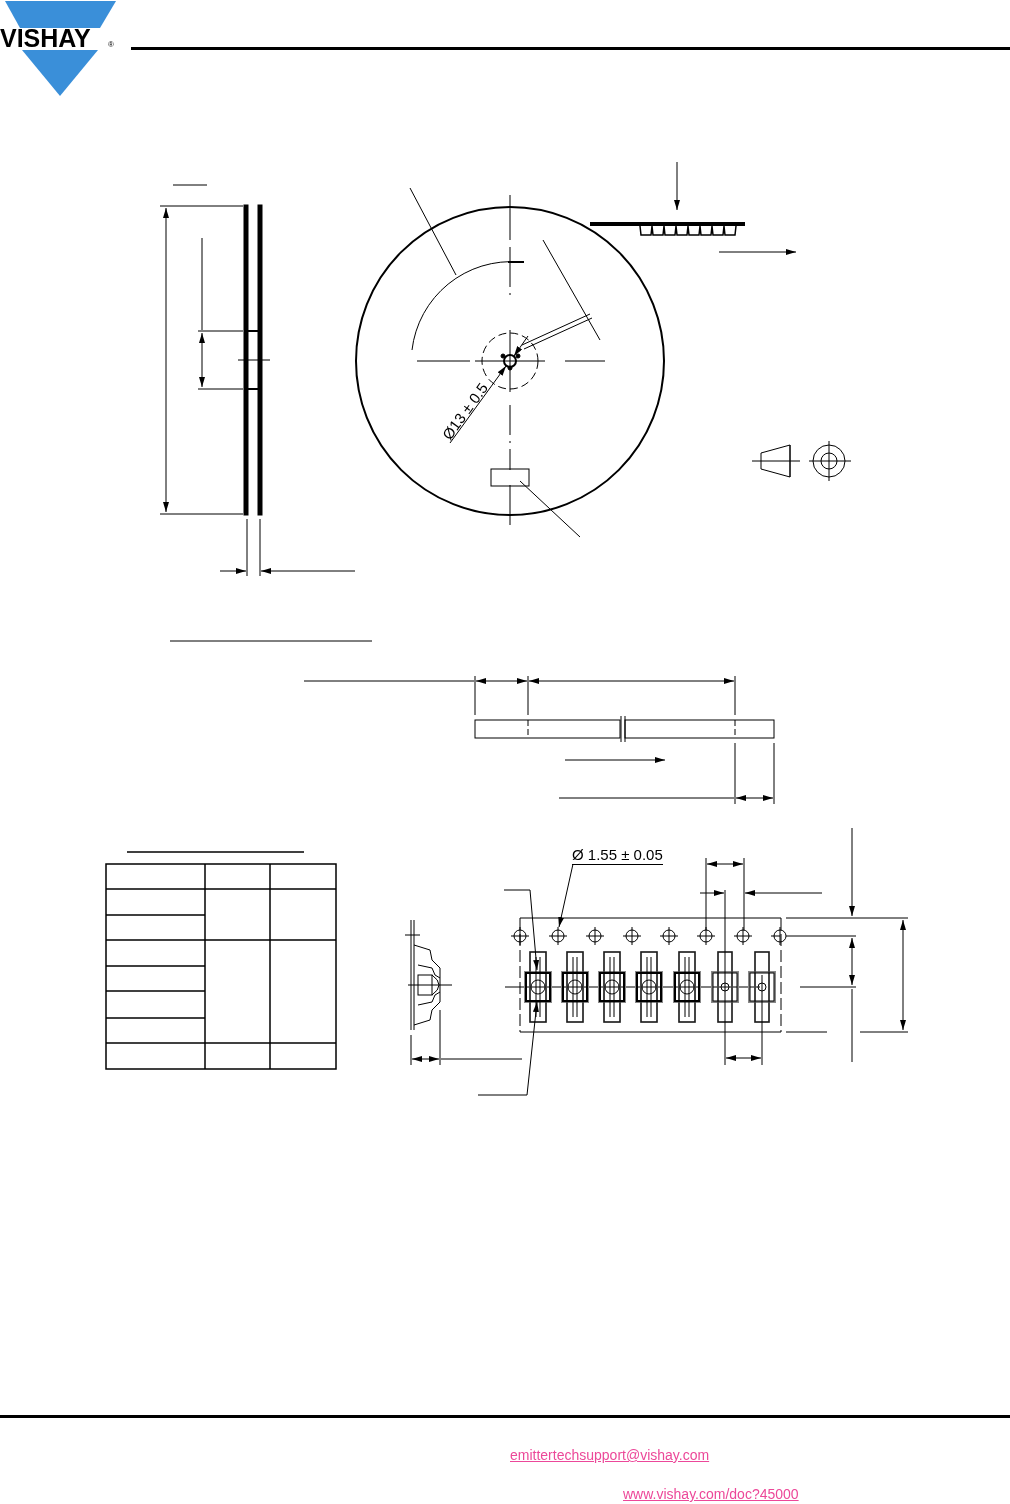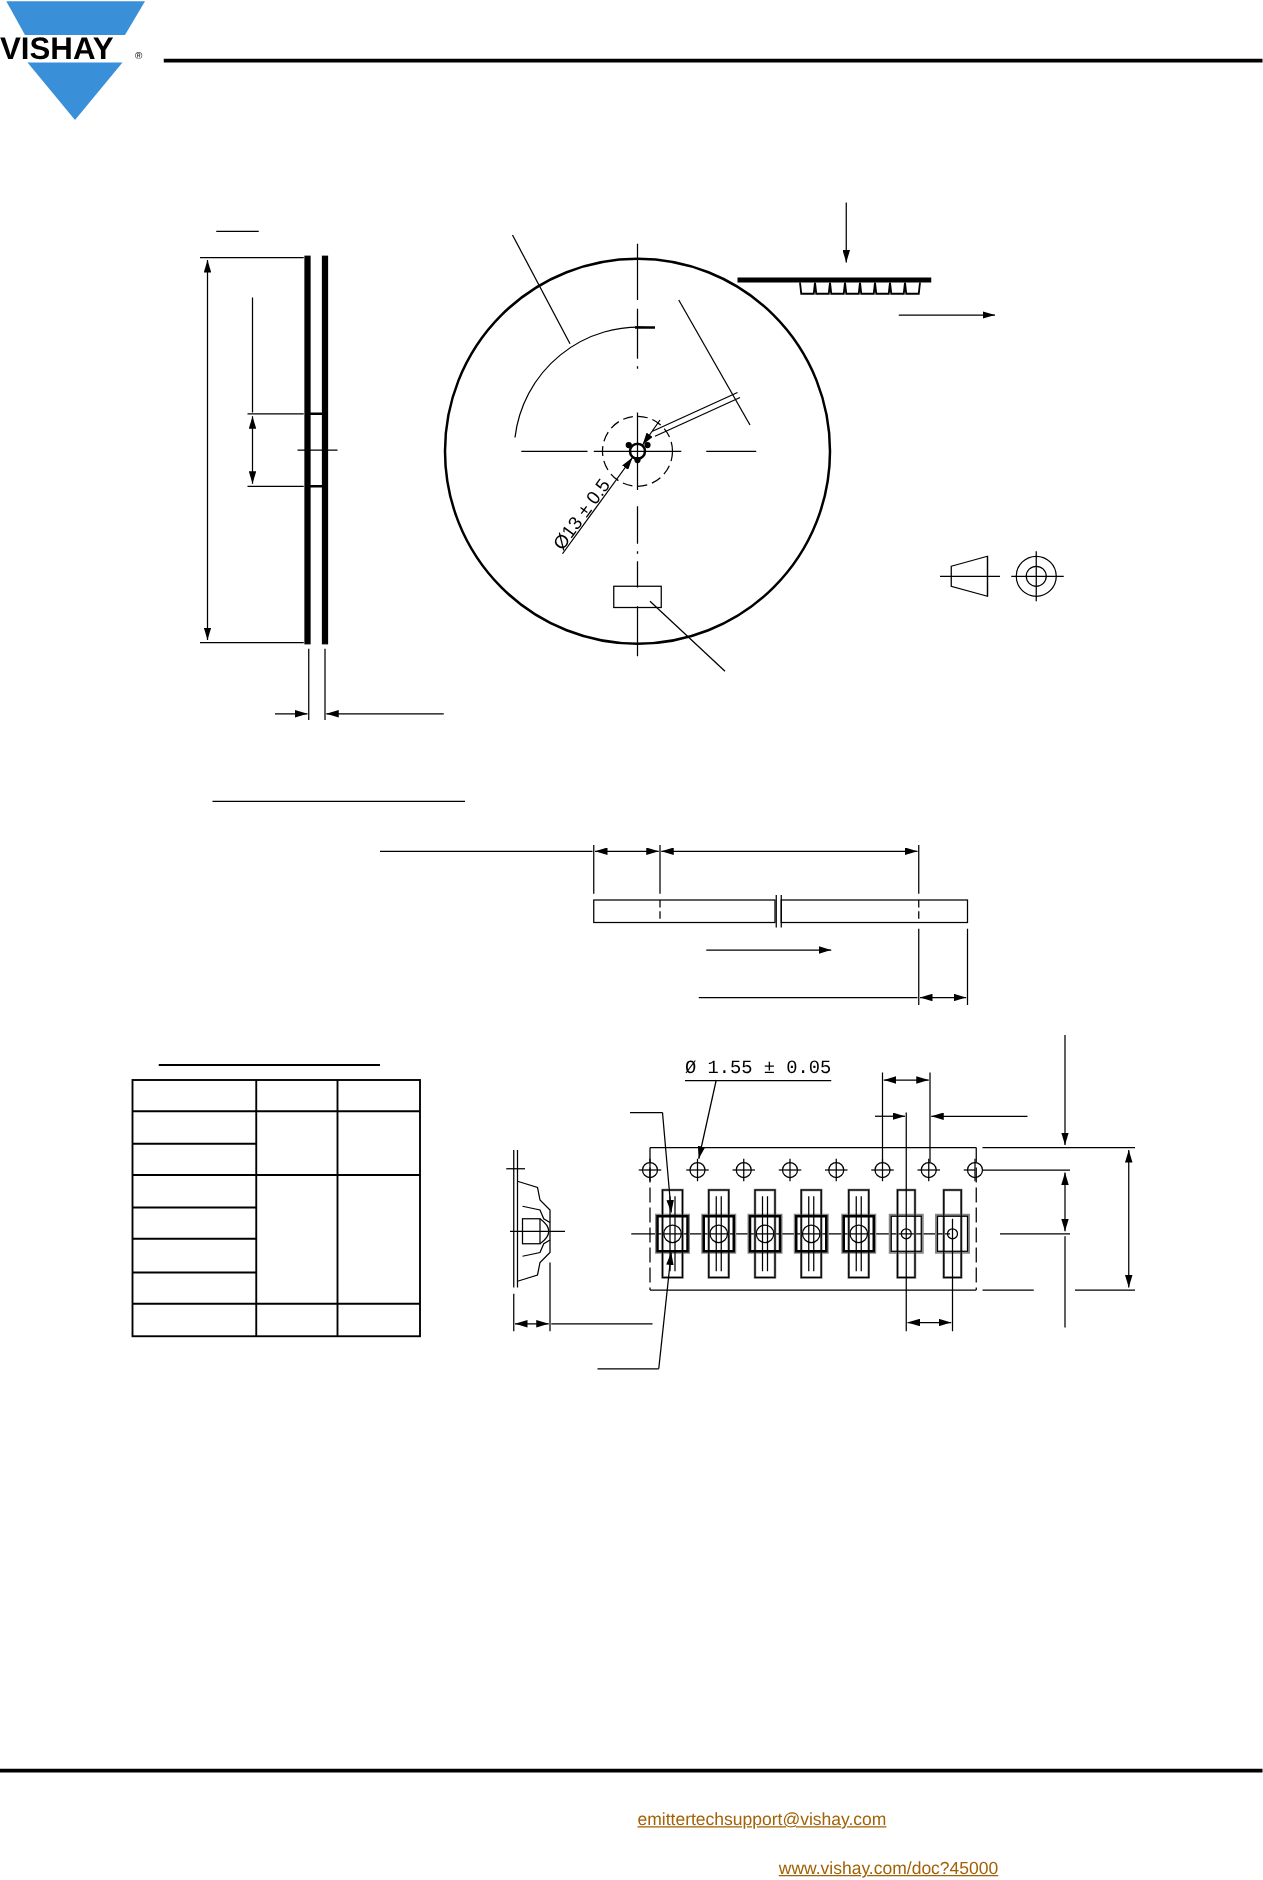--- a/index.html
+++ b/index.html
@@ -3,25 +3,25 @@
 <meta charset="utf-8">
 <style>
   html, body { margin: 0; padding: 0; background: #ffffff; }
   body { width: 1010px; height: 1504px; position: relative; overflow: hidden;
          font-family: "Liberation Sans", sans-serif; color: #000; }
   .abs { position: absolute; }
   #logo { left: 0; top: 0; width: 120px; height: 100px; }
   #header-rule { left: 131px; top: 47px; width: 879px; height: 3px; background: #000; }
   #drawing { left: 0; top: 0; width: 1010px; height: 1504px; }
   #footer-rule { left: 0; top: 1415px; width: 1010px; height: 3px; background: #000; }
-  .link { color: #a16207; text-decoration: underline; font-size: 14px; }
+  .link { color: #ec4899; text-decoration: underline; font-size: 14px; }
   #email-link { left: 510px; top: 1447px; }
   #doc-link { left: 623px; top: 1486px; }
   .dim-text { font-size: 15px; }
-  #tape-hole-label { left: 548px; top: 846px; border-bottom: 1px solid #000; padding-bottom: 1px; font-family: Liberation Mono, monospace; }
+  #tape-hole-label { left: 572px; top: 846px; border-bottom: 1px solid #000; padding-bottom: 1px; }
 </style>
 </head>
 <body>
 
 <svg id="logo" class="abs" viewBox="0 0 120 100">
   <polygon points="5,1 116,1 100,28 20,28" fill="#3a8fd9"></polygon>
   <polygon points="22,50 98,50 60,96" fill="#3a8fd9"></polygon>
   <text x="0" y="47" font-family="Liberation Sans, sans-serif" font-weight="bold" font-size="25" fill="#000">VISHAY</text>
   <text x="108" y="47" font-size="8" fill="#000">®</text>
 </svg>

